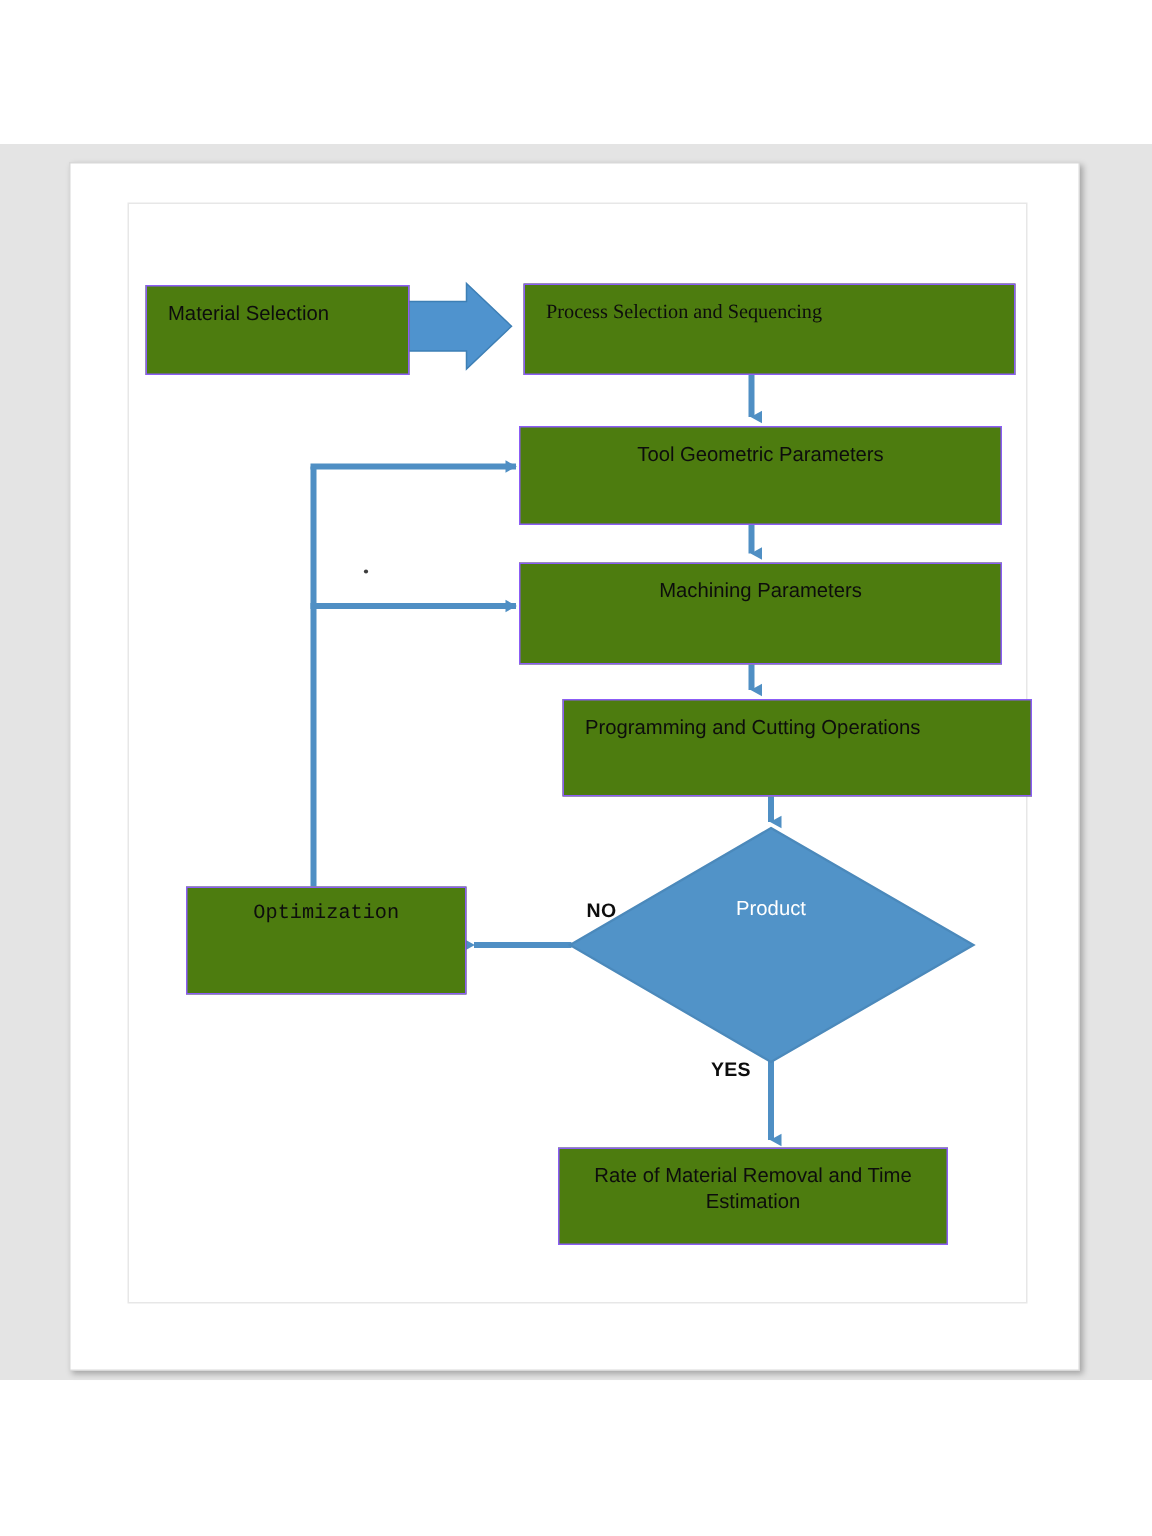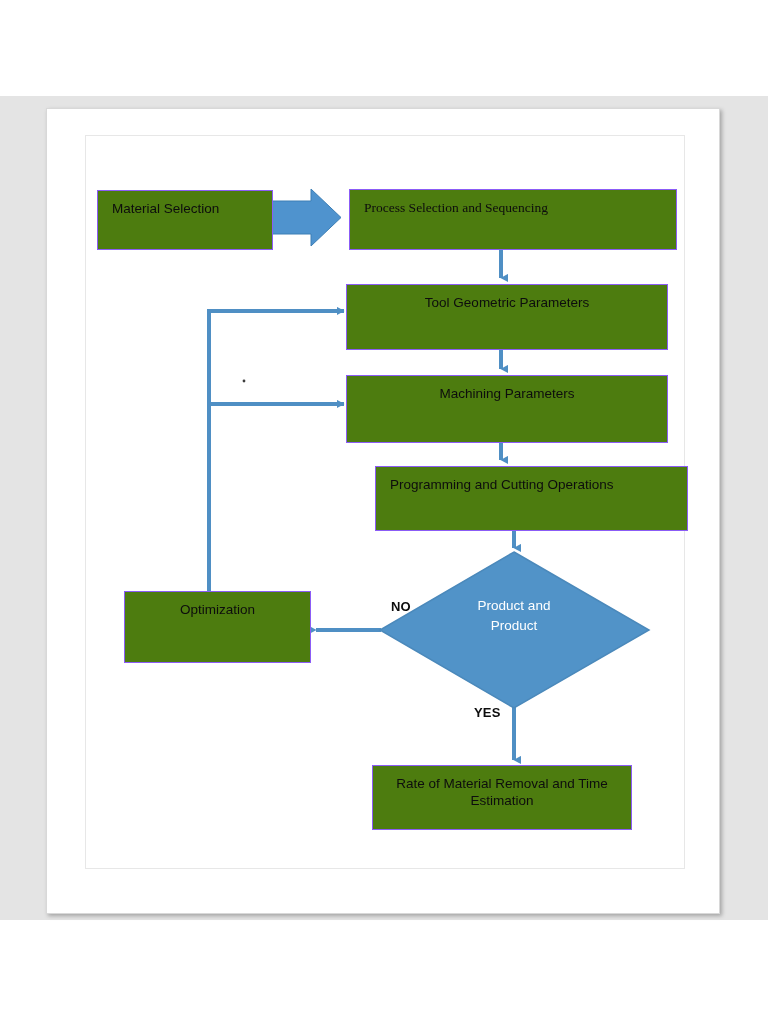--- a/index.html
+++ b/index.html
@@ -157,30 +157,29 @@
   </div>
 
   <div class="node center" style="left:346px; top:375px; width:322px; height:68px;">
     <span class="txt">Machining Parameters</span>
   </div>
 
   <div class="node left" style="left:355px; top:466px; width:313px; height:65px;margin-left:20px;">
     <span class="txt">Programming and Cutting Operations</span>
   </div>
 
-  <div class="node center" style="left:124px; top:591px; width:187px; height:72px;">
+  <div class="node center" style="left:124px; top:591px; width:187px; height:72px;font-family:Liberation Mono, monospace;">
     <span class="txt">Optimization</span>
   </div>
 
   <div class="node center" style="left:372px; top:765px; width:260px; height:65px;">
     <span class="txt">Rate of Material Removal and Time Estimation</span>
   </div>
 
   <div class="diamond-label">
-    <div>Product and</div>
     <div>Product</div>
   </div>
 
   <div class="edge-label" style="left:359px; top:599px;margin-left:32px;">NO</div>
 
   <div class="edge-label" style="left:474px; top:705px;">YES</div>
 
 </div>
 
 </body></html>

